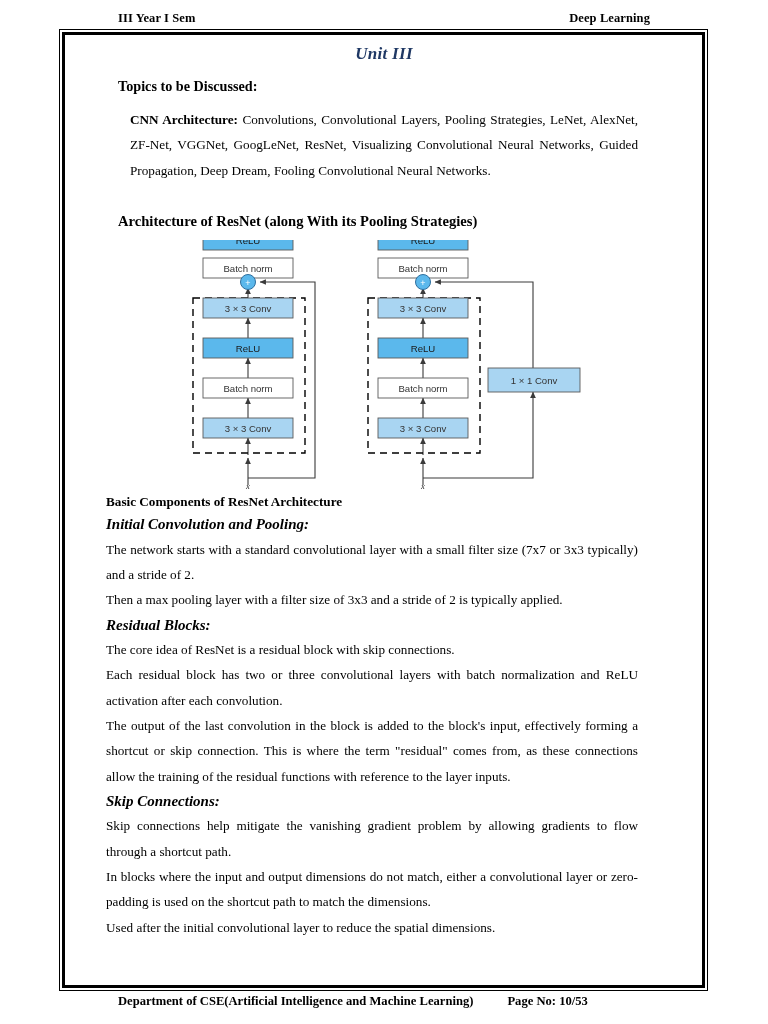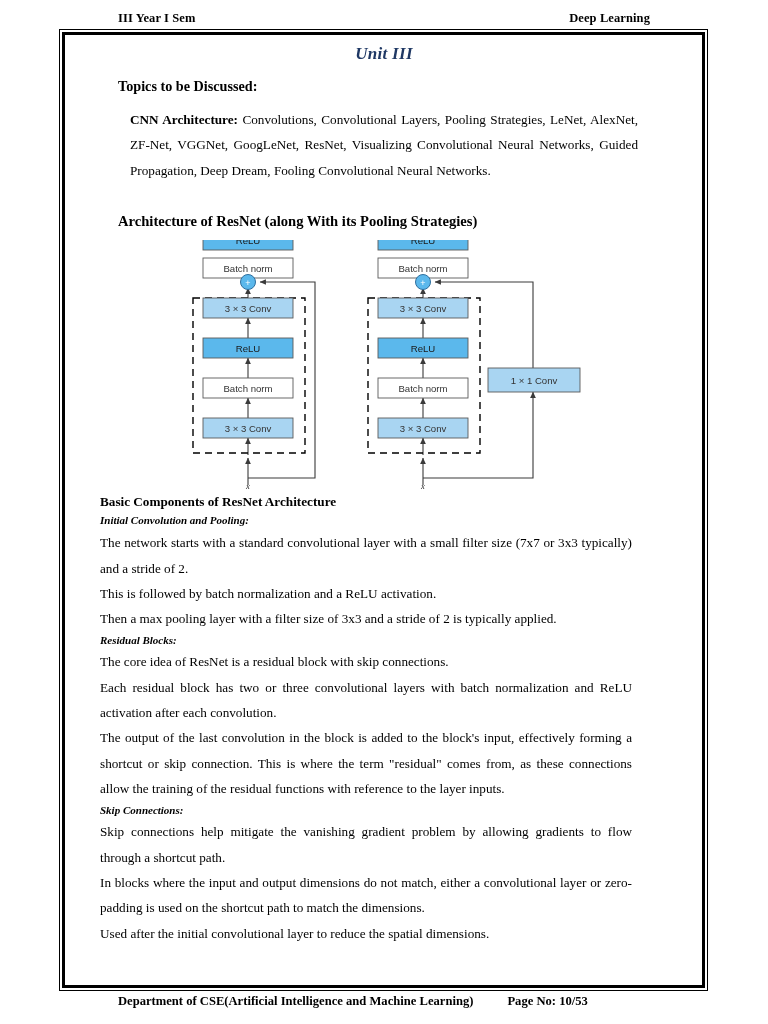--- a/index.html
+++ b/index.html
@@ -40,23 +40,23 @@
   .h-topics{font-weight:bold;font-size:14.2px;margin:0 0 9px 0;}
   .para{
     font-size:13.2px;line-height:1.92;text-align:justify;margin:12px;
   }
   .para b{font-weight:bold;}
   .sec-title{
     font-weight:bold;font-size:14.6px;margin:30px 0 0 0;
   }
 
   
-  .body-block{position:absolute;left:100px;top:492px;width:532px;}
+  .body-block{position:absolute;left:106px;top:492px;width:532px;}
   .b-head{font-weight:bold;font-size:13.2px;line-height:1.55;margin:0;}
-  .b-sub{font-weight:bold;font-style:italic;font-size:11px;line-height:1.62;margin:0;}
+  .b-sub{font-weight:bold;font-style:italic;font-size:15px;line-height:1.62;margin:0;}
   .b-just{font-size:13.2px;line-height:1.92;text-align:justify;margin:0;}
   .b-just.lastline{text-align:left;}
 
   
   .diagram{position:absolute;left:175px;top:240px;width:420px;height:250px;}
   .diagram svg{display:block;}
 
   
   .footer{
     position:absolute;left:118px;top:994px;width:560px;
@@ -194,21 +194,20 @@
 
         <text x="73" y="249" font-family="'Liberation Serif',serif" font-size="8.5" font-style="italic" fill="#222" text-anchor="middle">x</text>
       </g>
     </svg>
   </div>
 
   <div class="body-block">
     <p class="b-head">Basic Components of ResNet Architecture</p>
     <p class="b-sub">Initial Convolution and Pooling:</p>
     <p class="b-just">The network starts with a standard convolutional layer with a small filter size (7x7 or 3x3 typically) and a stride of 2.</p>
-    <p class="b-just lastline">This is followed by batch normalization and a ReLU activation.</p>
     <p class="b-just lastline">Then a max pooling layer with a filter size of 3x3 and a stride of 2 is typically applied.</p>
 
     <p class="b-sub">Residual Blocks:</p>
     <p class="b-just lastline">The core idea of ResNet is a residual block with skip connections.</p>
     <p class="b-just">Each residual block has two or three convolutional layers with batch normalization and ReLU activation after each convolution.</p>
     <p class="b-just">The output of the last convolution in the block is added to the block's input, effectively forming a shortcut or skip connection. This is where the term "residual" comes from, as these connections allow the training of the residual functions with reference to the layer inputs.</p>
 
     <p class="b-sub">Skip Connections:</p>
     <p class="b-just">Skip connections help mitigate the vanishing gradient problem by allowing gradients to flow through a shortcut path.</p>
     <p class="b-just">In blocks where the input and output dimensions do not match, either a convolutional layer or zero-padding is used on the shortcut path to match the dimensions.</p>

